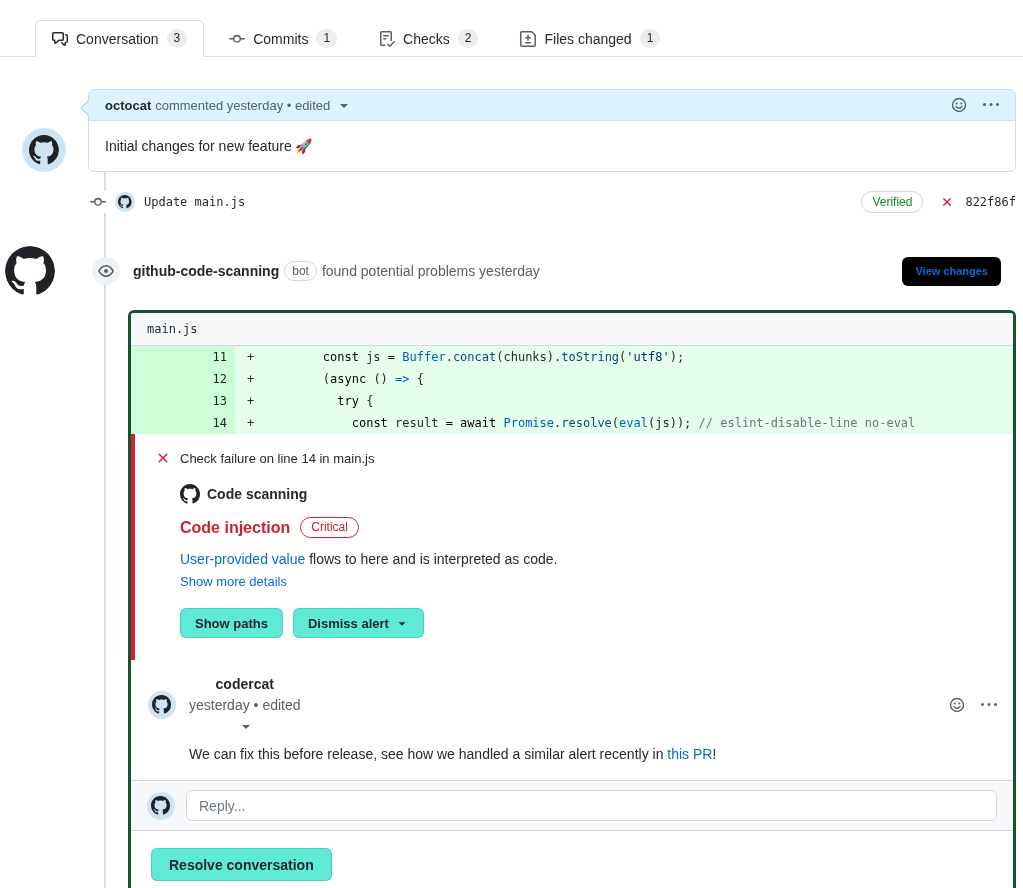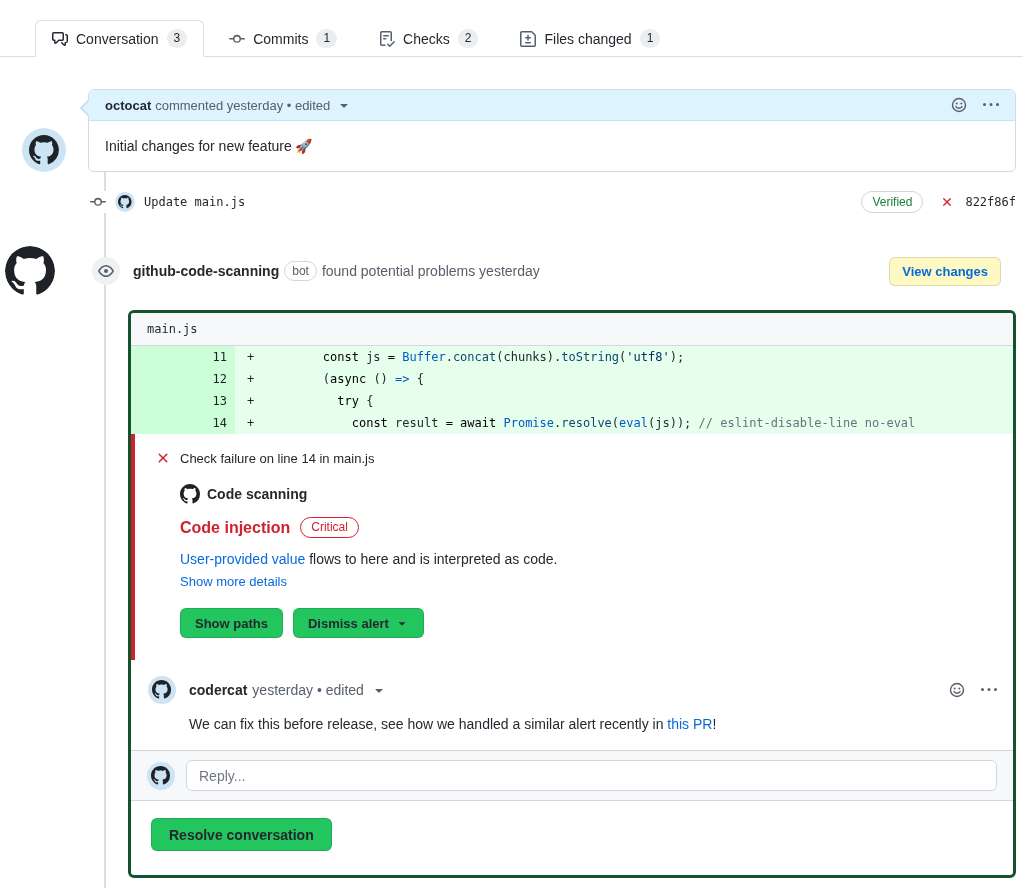--- a/index.html
+++ b/index.html
@@ -56,22 +56,22 @@
   .commit-sha { font-family:"DejaVu Sans Mono","Liberation Mono",monospace; font-size:12px; color:#24292f; }
 
   
   .bot-row { display:flex; align-items:center; margin:30px 22px 0 5px; position:relative; }
   .gh-avatar { width:50px; height:50px; color:#1f2328; flex:none; background:#fff; border-radius:50%; }
   .eye-badge { width:28px; height:28px; border-radius:50%; background:#eff2f5; color:#57606a;
                display:flex; align-items:center; justify-content:center; margin-left:37px; flex:none; }
   .bot-text { margin-left:13px; font-size:14px; color:#57606a; display:flex; align-items:center; gap:5px; }
   .bot-author { font-weight:700; color:#24292f; }
   .bot-badge { border:1px solid #d0d7de; border-radius:2em; padding:0 7px; font-size:12px; line-height:18px; color:#57606a; background:#fff; }
-  .view-changes-btn { margin-left:auto; background:#fef9c3; border:1px solid rgba(27,31,36,0.15); color:#0969da;
-                      font-weight:600; font-size:13px; padding:0 12px; height:29px; border-radius:6px; cursor:pointer;
+  .view-changes-btn { margin-left:auto; background:#000000; border:1px solid rgba(27,31,36,0.15); color:#0969da;
+                      font-weight:600; font-size:11px; padding:0 12px; height:29px; border-radius:6px; cursor:pointer;
                       font-family:inherit; }
 
   
   .thread-card { margin:14px 7px 0 128px; border:3px solid #14532d; border-radius:6px; background:#fff; overflow:hidden; }
   .code-header { background:#f6f8fa; border-bottom:1px solid #d0d7de; padding:9px 16px; font-size:12px; color:#24292f; }
   .diff { font-family:"DejaVu Sans Mono","Liberation Mono",monospace; font-size:12px; line-height:22px; }
   .diff-row { display:flex; }
   .ln { width:104px; background:#ccffd8; color:#1f2328; text-align:right; padding-right:8px; flex:none; }
   .sign { width:30px; background:#e6ffec; padding-left:12px; flex:none; color:#1f2328; }
   .codeline { flex:1; background:#e6ffec; white-space:pre; }
@@ -84,28 +84,28 @@
   .alert-head .x-ic { color:#cf222e; }
   .alert-tool { display:flex; align-items:center; gap:7px; margin:18px 0 0 25px; font-weight:700; font-size:14px; color:#24292f; }
   .alert-tool svg { width:20px; height:20px; color:#1f2328; }
   .alert-rule { display:flex; align-items:center; gap:10px; margin:13px 0 0 25px; }
   .rule-name { color:#cf222e; font-weight:700; font-size:16px; }
   .sev-pill { border:1.5px solid #cf222e; color:#cf222e; border-radius:2em; padding:0 10px; font-size:12px; line-height:19px; font-weight:400; }
   .alert-desc { margin:13px 0 0 25px; font-size:14px; color:#24292f; }
   .link { color:#0969da; text-decoration:none; cursor:pointer; }
   .alert-more { margin:7px 0 0 25px; font-size:13px; }
   .alert-btns { margin:19px 0 0 25px; display:flex; gap:10px; }
-  .btn { background:#22c55e; border:1px solid rgba(27,31,36,0.15); color:#24292f; font-weight:600; font-size:13px;
+  .btn { background:#5eead4; border:1px solid rgba(27,31,36,0.15); color:#24292f; font-weight:600; font-size:13px;
          padding:0 14px; height:30px; border-radius:6px; cursor:pointer; display:flex; align-items:center; gap:6px;
          font-family:inherit; }
 
   
   .cc { padding:16px 16px 18px 17px; }
   .cc-head { display:flex; align-items:center; gap:13px; }
-  .cc-meta { display:flex; align-items:center; gap:5px; font-size:14px; color:#57606a; }
+  .cc-meta { display:flex; align-items:center; gap:5px; font-size:14px; color:#57606a;flex-direction:column; }
   .cc-author { font-weight:700; color:#24292f; }
   .cc-body { margin:12px 0 0 41px; font-size:14px; }
 
   
   .reply-strip { background:#f6f8fa; border-top:1px solid #d0d7de; border-bottom:1px solid #d0d7de;
                  padding:9px 16px; display:flex; align-items:center; gap:11px; }
   .reply-input { flex:1; height:31px; border:1px solid #d0d7de; border-radius:6px; background:#fff;
                  padding:0 12px; font-size:14px; color:#24292f; font-family:inherit; }
   .reply-input::placeholder { color:#6e7781; }
 

